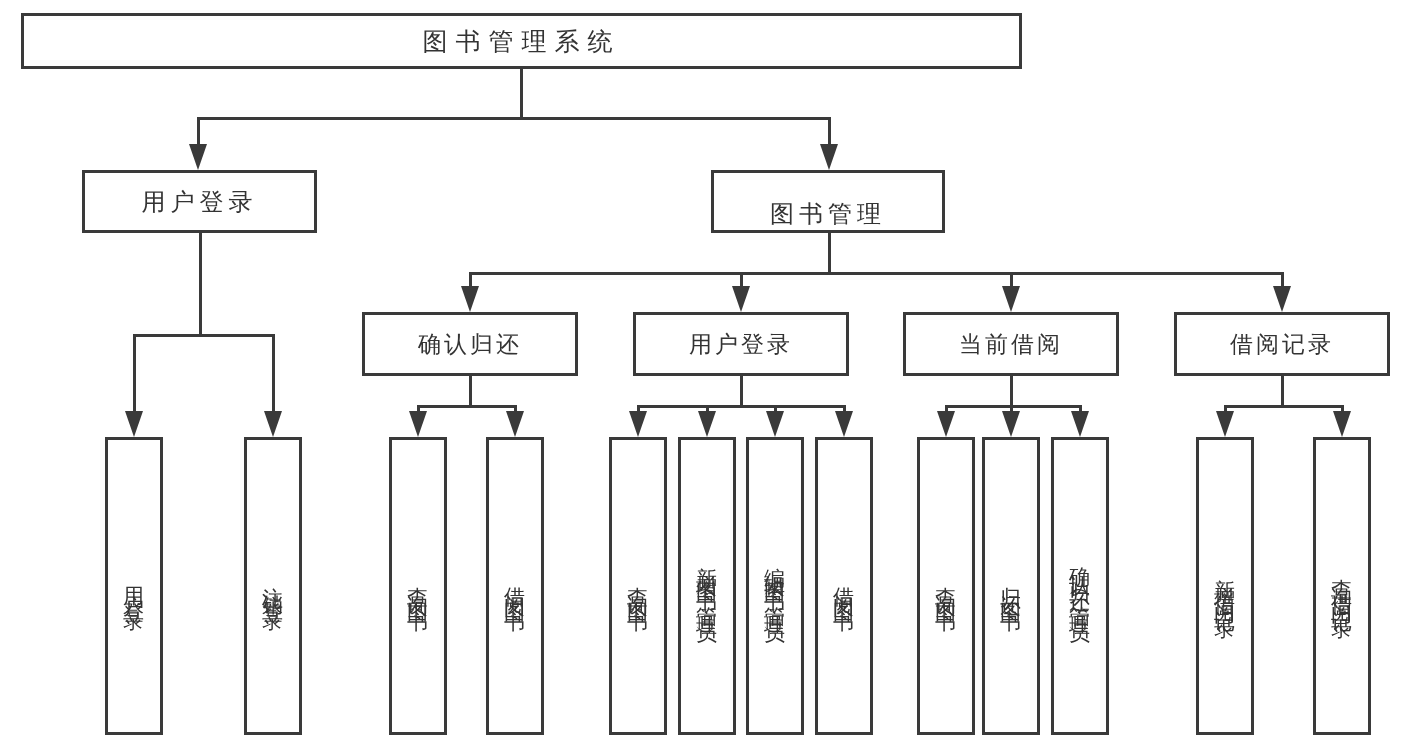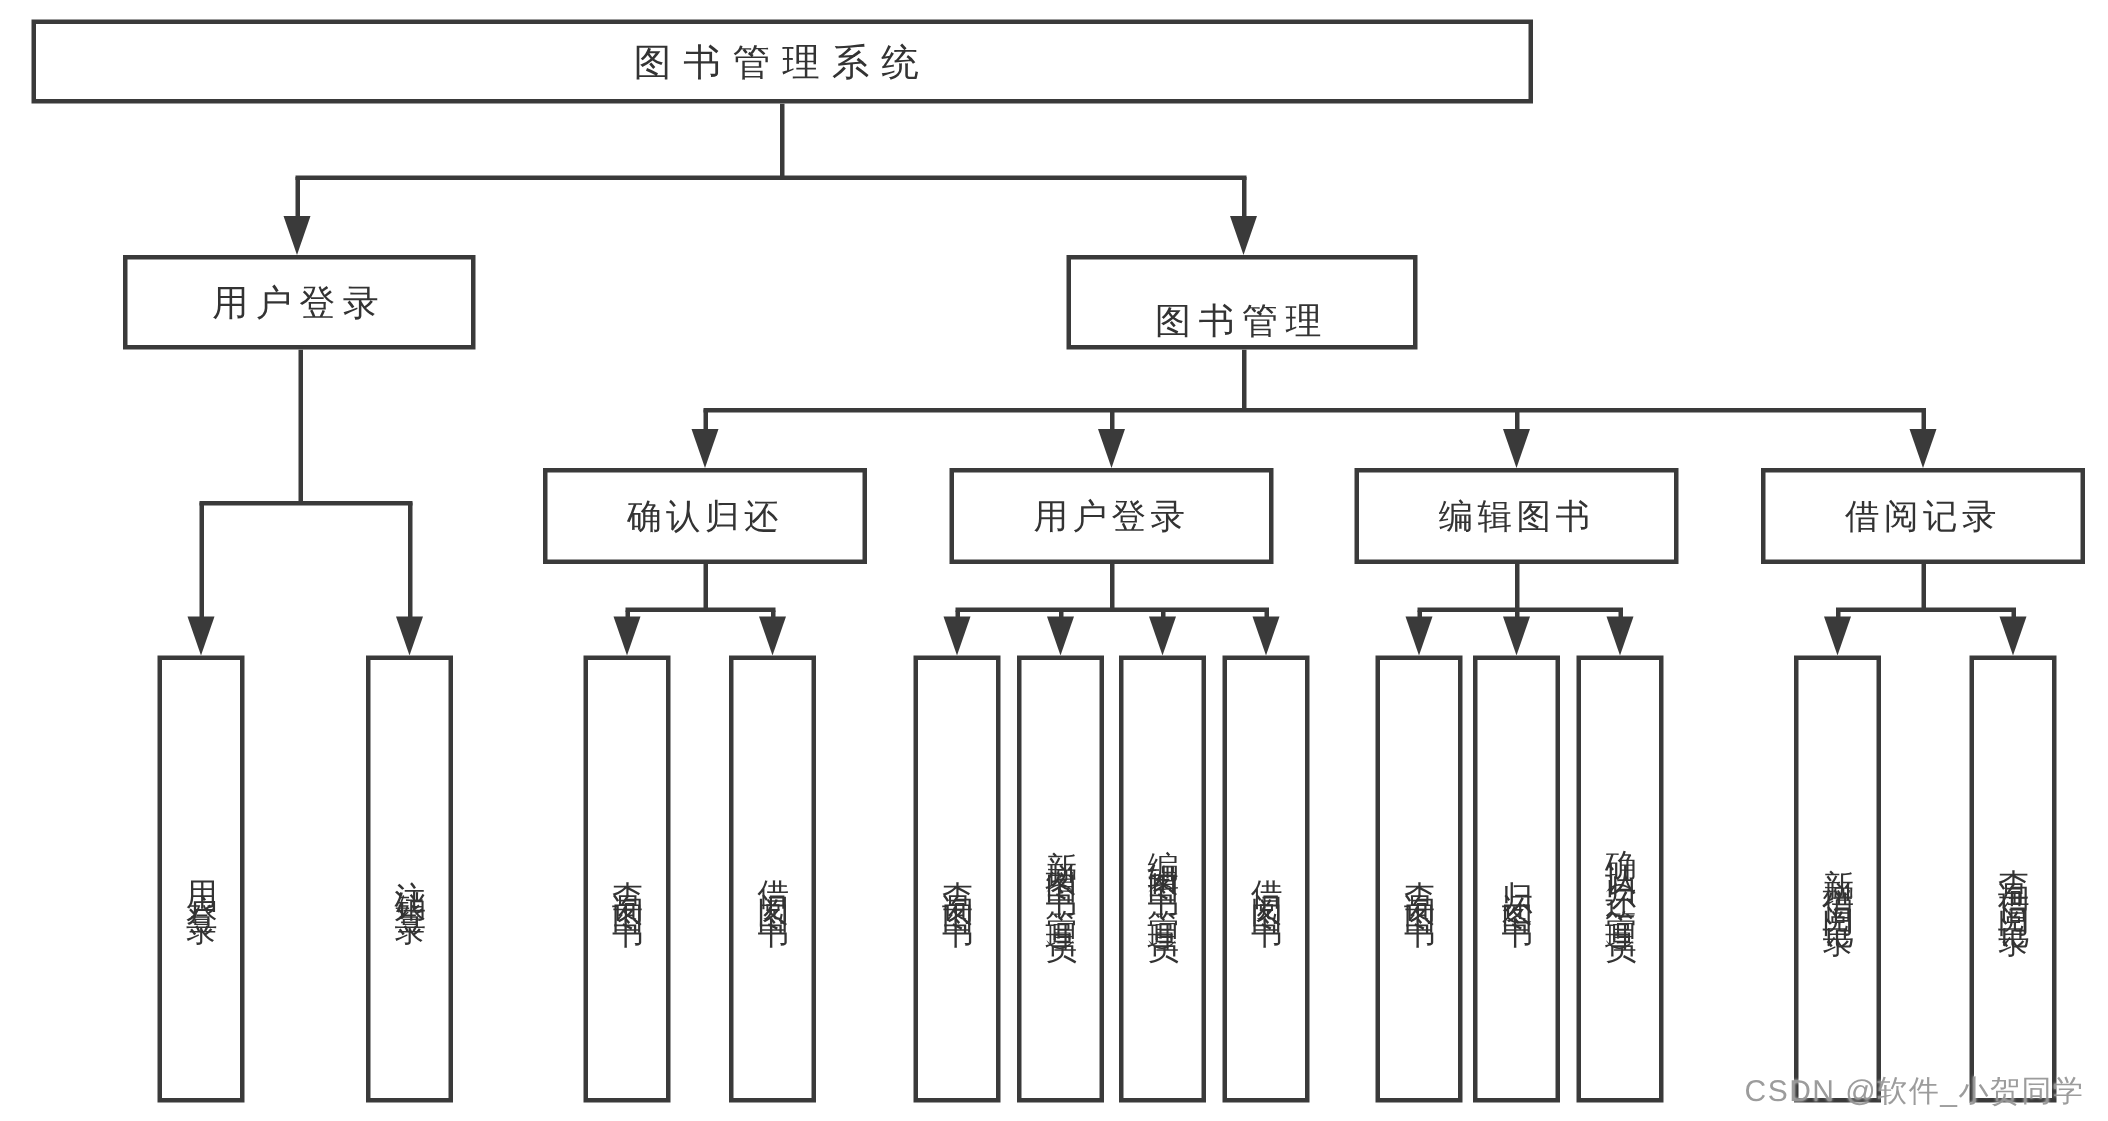--- a/index.html
+++ b/index.html
@@ -71,21 +71,21 @@
     <span>图书管理</span>
   </div>
 
   <div class="node node-l3" style="left:362px; top:312px; width:216px; height:64px;">
     <span>确认归还</span>
   </div>
   <div class="node node-l3" style="left:633px; top:312px; width:216px; height:64px;">
     <span>用户登录</span>
   </div>
   <div class="node node-l3" style="left:903px; top:312px; width:216px; height:64px;">
-    <span>编辑图书</span>
+    <span>当前借阅</span>
   </div>
   <div class="node node-l3" style="left:1174px; top:312px; width:216px; height:64px;">
     <span>借阅记录</span>
   </div>
 
   <div class="node node-leaf" style="left:105px; top:437px; width:58px; height:298px;">
     <span class="vtext">用户登录</span>
   </div>
   <div class="node node-leaf" style="left:244px; top:437px; width:58px; height:298px;">
     <span class="vtext">注销登录</span>
@@ -121,21 +121,20 @@
     <span class="vtext">确认归还（管理员）</span>
   </div>
 
   <div class="node node-leaf" style="left:1196px; top:437px; width:58px; height:298px;">
     <span class="vtext">新增借阅记录</span>
   </div>
   <div class="node node-leaf" style="left:1313px; top:437px; width:58px; height:298px;">
     <span class="vtext">查询借阅记录</span>
   </div>
 
-  <div class="watermark">CSDN @软件_小贺同学</div>
 
 <div class="vline" style="left: 520px; top: 69px; height: 49px;"></div>
     <div class="vline" style="left: 196.5px; top: 118px; height: 32px;"></div>
     <div class="vline" style="left: 827.5px; top: 118px; height: 32px;"></div>
     <div class="vline" style="left: 198.5px; top: 233px; height: 102px;"></div>
     <div class="vline" style="left: 132.5px; top: 335px; height: 83px;"></div>
     <div class="vline" style="left: 271.5px; top: 335px; height: 83px;"></div>
     <div class="vline" style="left: 827.5px; top: 233px; height: 40px;"></div>
     <div class="vline" style="left: 468.5px; top: 273px; height: 19px;"></div>
     <div class="vline" style="left: 739.5px; top: 273px; height: 19px;"></div>

